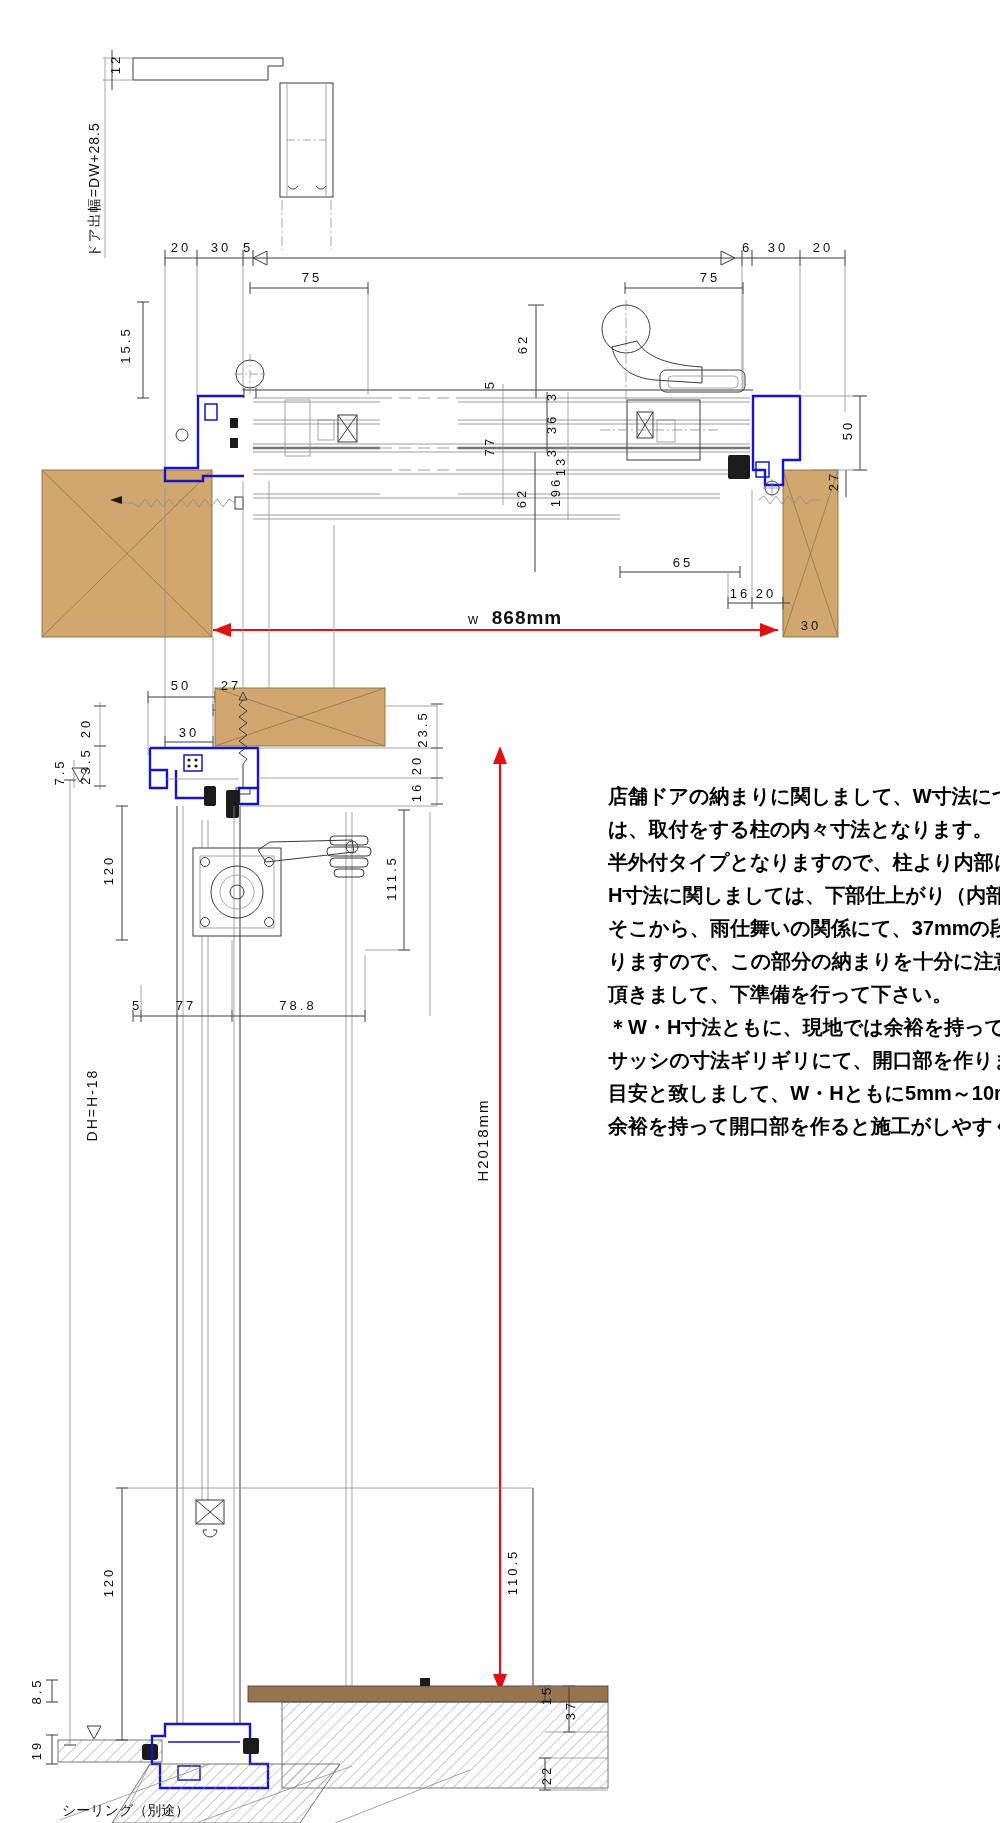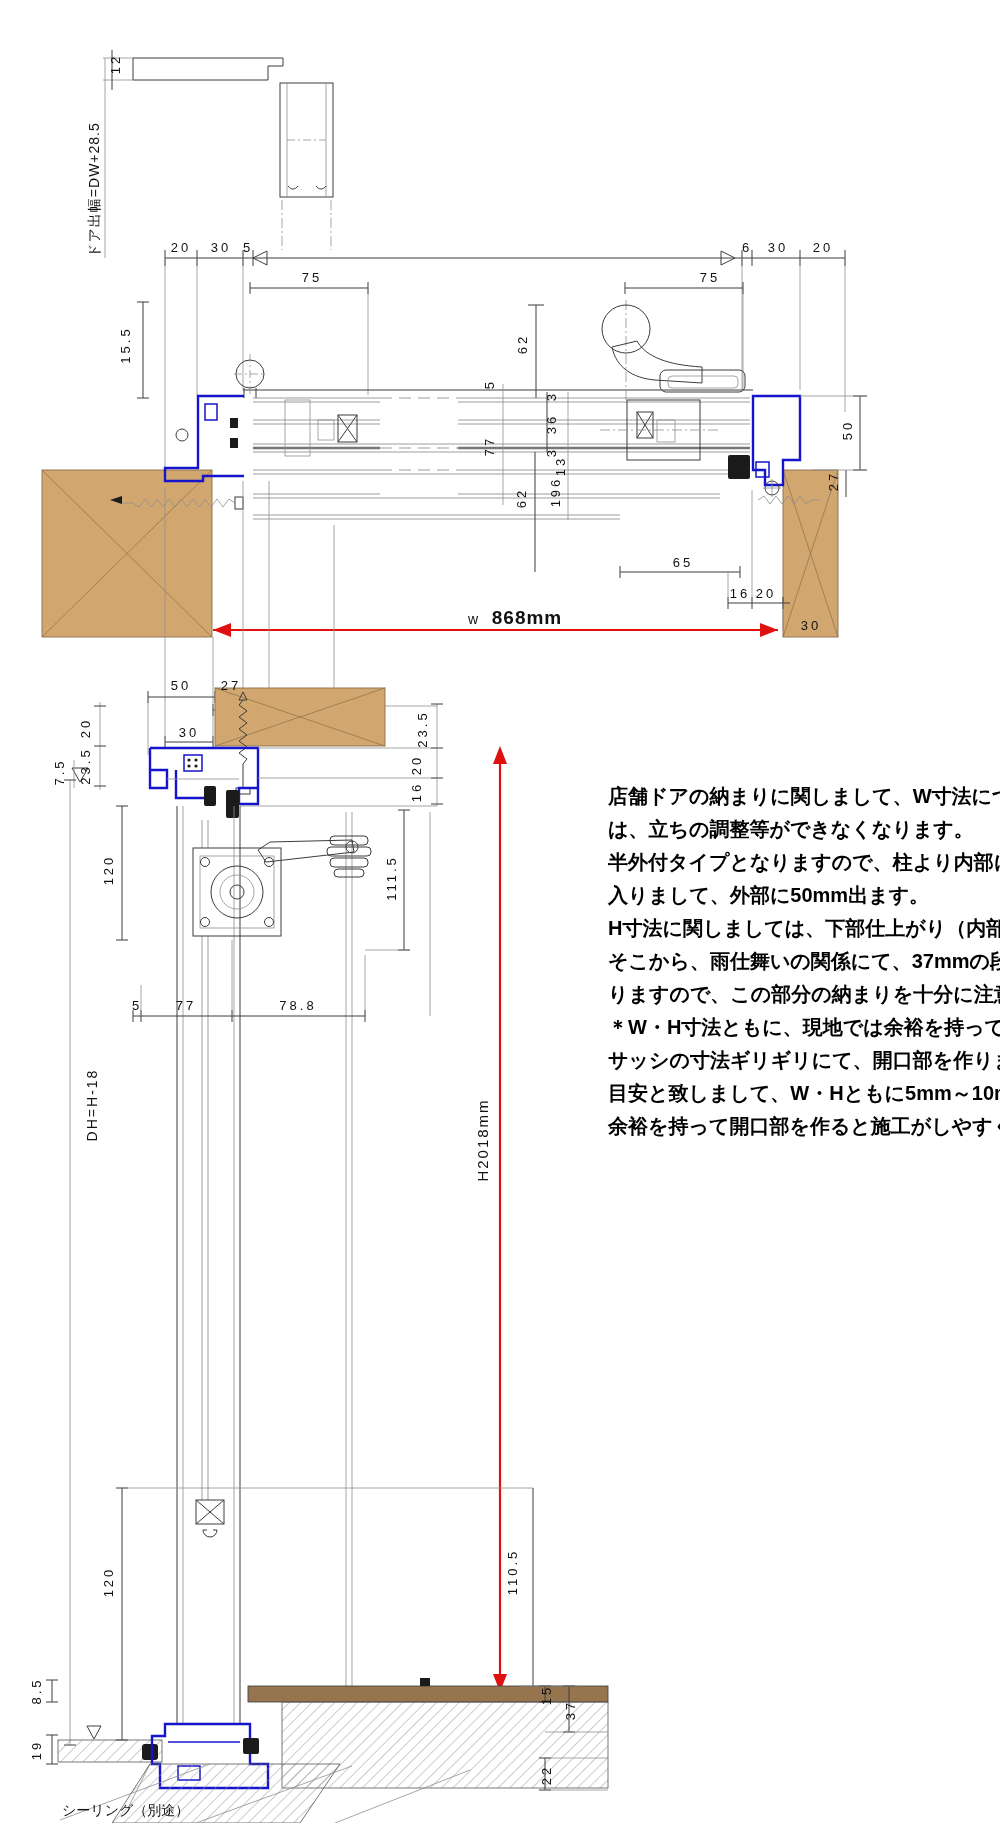--- a/index.html
+++ b/index.html
@@ -455,25 +455,25 @@
           <text x="575" y="1710" transform="rotate(-90 575 1710)" class="dim" text-anchor="middle">37</text>
           <text x="551" y="1775" transform="rotate(-90 551 1775)" class="dim" text-anchor="middle">22</text>
           <text x="62" y="1815" class="dim" text-anchor="start" style="font-size: 14px; letter-spacing: 0px;">シーリング（別途）</text>
         </g>
   </g>
 </svg>
 
 
 <div class="notes">
       <div class="note-line">店舗ドアの納まりに関しまして、W寸法につきまして</div>
-      <div class="note-line">は、立ちの調整等ができなくなります。</div>
+      <div class="note-line">は、取付をする柱の内々寸法となります。</div>
       <div class="note-line">半外付タイプとなりますので、柱より内部に27mm</div>
-      <div class="note-line">入りまして、外部に50mm出ます。</div>
       <div class="note-line">H寸法に関しましては、下部仕上がり（内部土間）～</div>
       <div class="note-line">そこから、雨仕舞いの関係にて、37mmの段差があ</div>
       <div class="note-line">りますので、この部分の納まりを十分に注意をして</div>
+      <div class="note-line">頂きまして、下準備を行って下さい。</div>
       <div class="note-line"></div>
       <div class="note-line">＊W・H寸法ともに、現地では余裕を持って開口部の</div>
       <div class="note-line">サッシの寸法ギリギリにて、開口部を作りますと、</div>
       <div class="note-line">目安と致しまして、W・Hともに5mm～10mm程の</div>
       <div class="note-line">余裕を持って開口部を作ると施工がしやすくなります。</div>
     </div>
 </div>
 
 </body></html>

